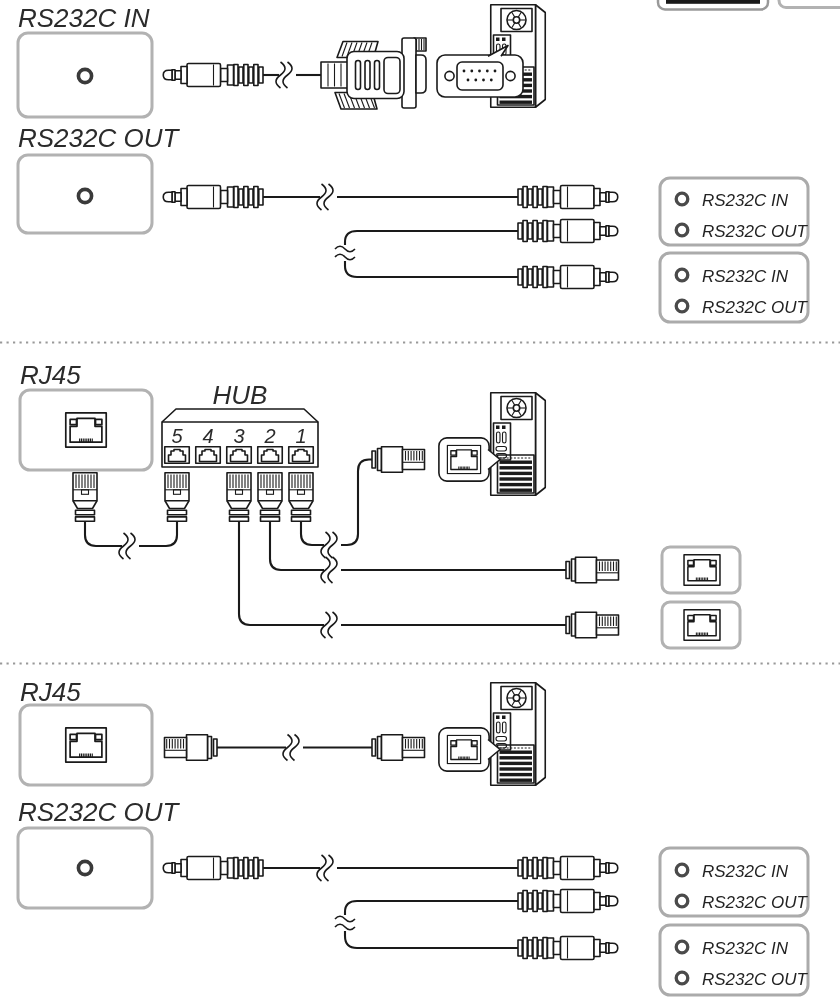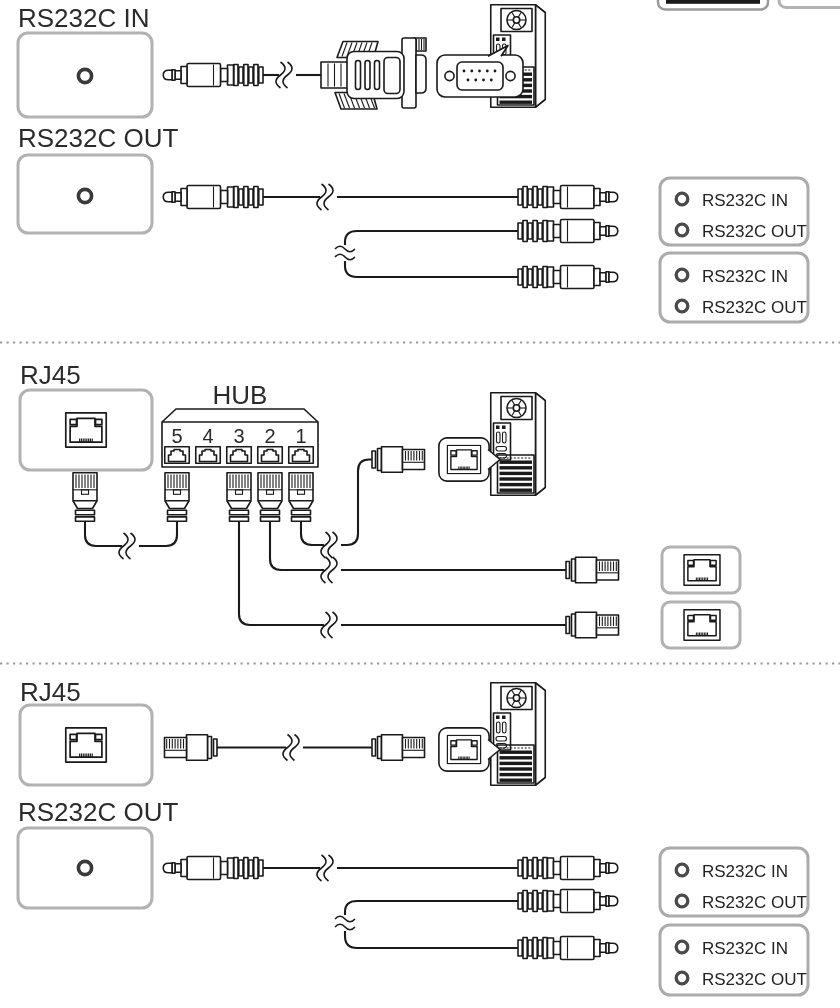--- a/index.html
+++ b/index.html
@@ -1,16 +1,16 @@
 <!DOCTYPE html>
 <html><head>
 <meta charset="utf-8">
 <style>
   html,body{margin:0;padding:0;background:#fff;}
-  #page{width:840px;height:1001px;position:relative;background:#fff;overflow:hidden;}
+  #page{width:840px;height:1001px;position:relative;background:#fff;overflow:hidden;font-style:italic;}
   svg{display:block;}
   svg text{font-family:"Liberation Sans",sans-serif;}
   .lbl{font-size:26px;fill:#2b2b2b;}
   .hublbl{font-size:26px;fill:#2b2b2b;text-anchor:middle;}
   .num{font-size:20px;fill:#2b2b2b;text-anchor:middle;}
   .llbl{font-size:17px;fill:#232323;dominant-baseline:central;}
   .ln{fill:none;stroke:#1a1a1a;stroke-width:1.6;stroke-linejoin:round;}
   .lnf{fill:#fff;stroke:#1a1a1a;stroke-width:1.6;stroke-linejoin:round;}
   .thin{fill:none;stroke:#1a1a1a;stroke-width:1.1;}
   .wire{fill:none;stroke:#1a1a1a;stroke-width:2.1;}

